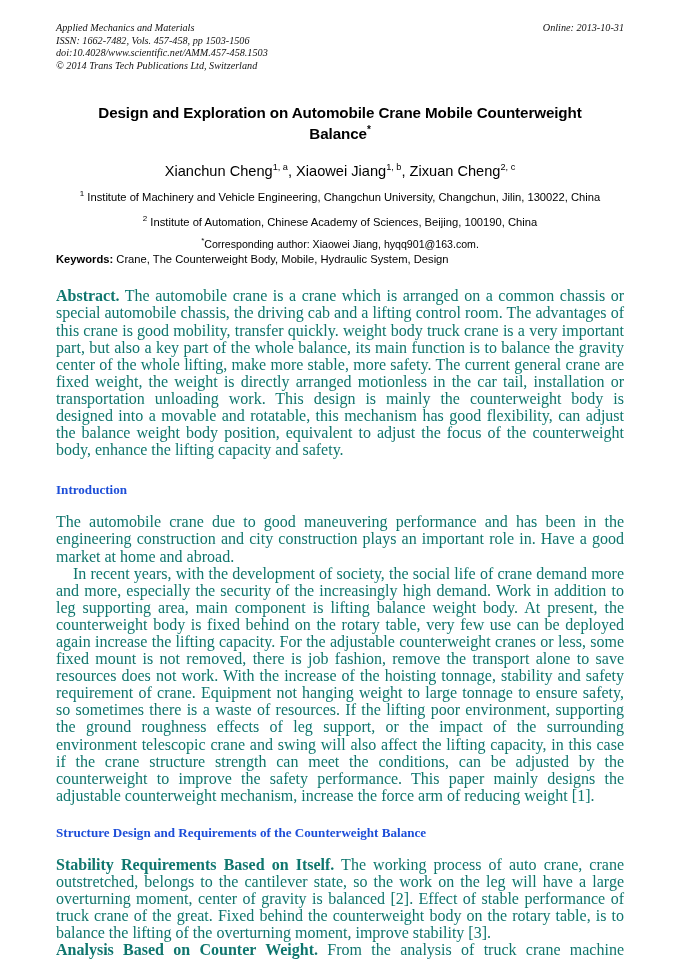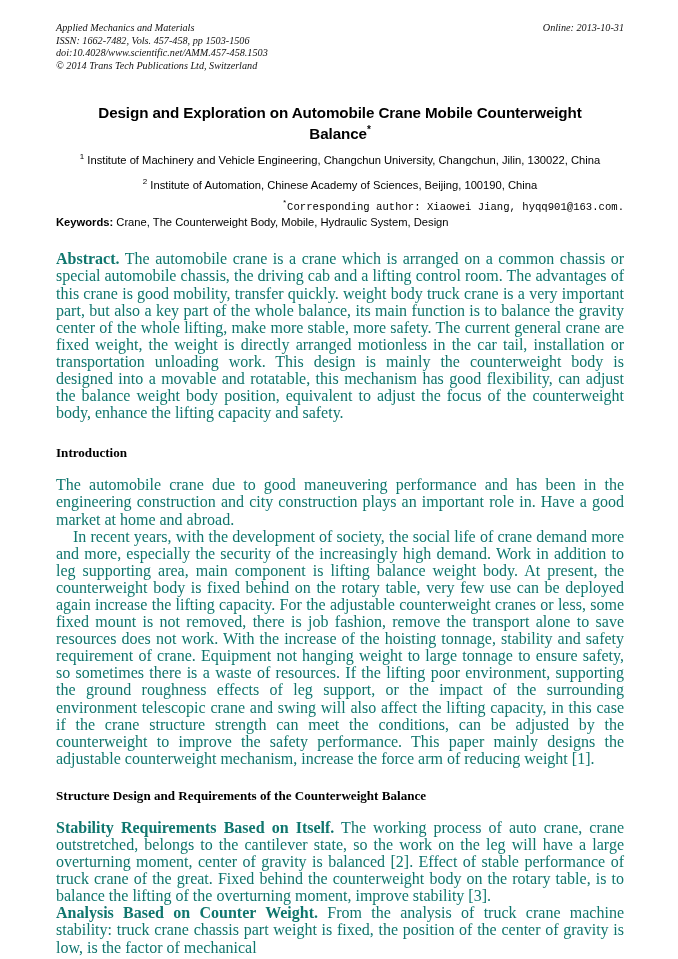--- a/index.html
+++ b/index.html
@@ -94,22 +94,22 @@
   .emails {
     margin-top: 9px;
     text-align: center;
     font-family: "Liberation Sans", sans-serif;
     font-size: 11.2px;
     line-height: 15.5px;
     color: #000;
   }
   .corresp {
     margin-top: 7px;
-    text-align: right;
-    font-family: Liberation Mono, monospace;
+    text-align: center;
+    font-family: Liberation Sans, sans-serif;
     font-size: 10.6px;
     line-height: 15px;
     color: #000;
   }
 
   
   .keywords {
     font-family: "Liberation Sans", sans-serif;
     font-size: 11.2px;
     line-height: 15px;
@@ -130,21 +130,21 @@
   .para.tight { margin-top: 0; }
   .para.indent { text-indent: 17px; margin-top: 0; }
   .para b { font-weight: bold; }
 
   .heading {
     margin-top: 23px;
     font-family: "Liberation Serif", serif;
     font-weight: bold;
     font-size: 13.1px;
     line-height: 17px;
-    color: #000000;
+    color: #1d4ed8;
   }
   .heading.sub { margin-top: 20px; }
 
   .abstract { margin-top: 20px; }
 </style>
 </head>
 <body>
 
 <div class="page">
 
@@ -155,20 +155,25 @@
       <div>doi:10.4028/www.scientific.net/AMM.457-458.1503</div>
       <div>© 2014 Trans Tech Publications Ltd, Switzerland</div>
     </div>
     <div class="online">Online: 2013-10-31</div>
   </div>
 
   <div class="title">
     <span>Design and Exploration on Automobile Crane Mobile Counterweight Balance</span><sup>*</sup>
   </div>
 
+  <div class="authors">
+    <span>Xianchun Cheng</span><sup>1, a</sup>,
+    <span>Xiaowei Jiang</span><sup>1, b</sup>,
+    <span>Zixuan Cheng</span><sup>2, c</sup>
+  </div>
 
   <div class="affil">
     <sup>1</sup>
     <span>Institute of Machinery and Vehicle Engineering, Changchun University, Changchun, Jilin, 130022, China</span>
   </div>
   <div class="affil second">
     <sup>2</sup>
     <span>Institute of Automation, Chinese Academy of Sciences, Beijing, 100190, China</span>
   </div>
 

